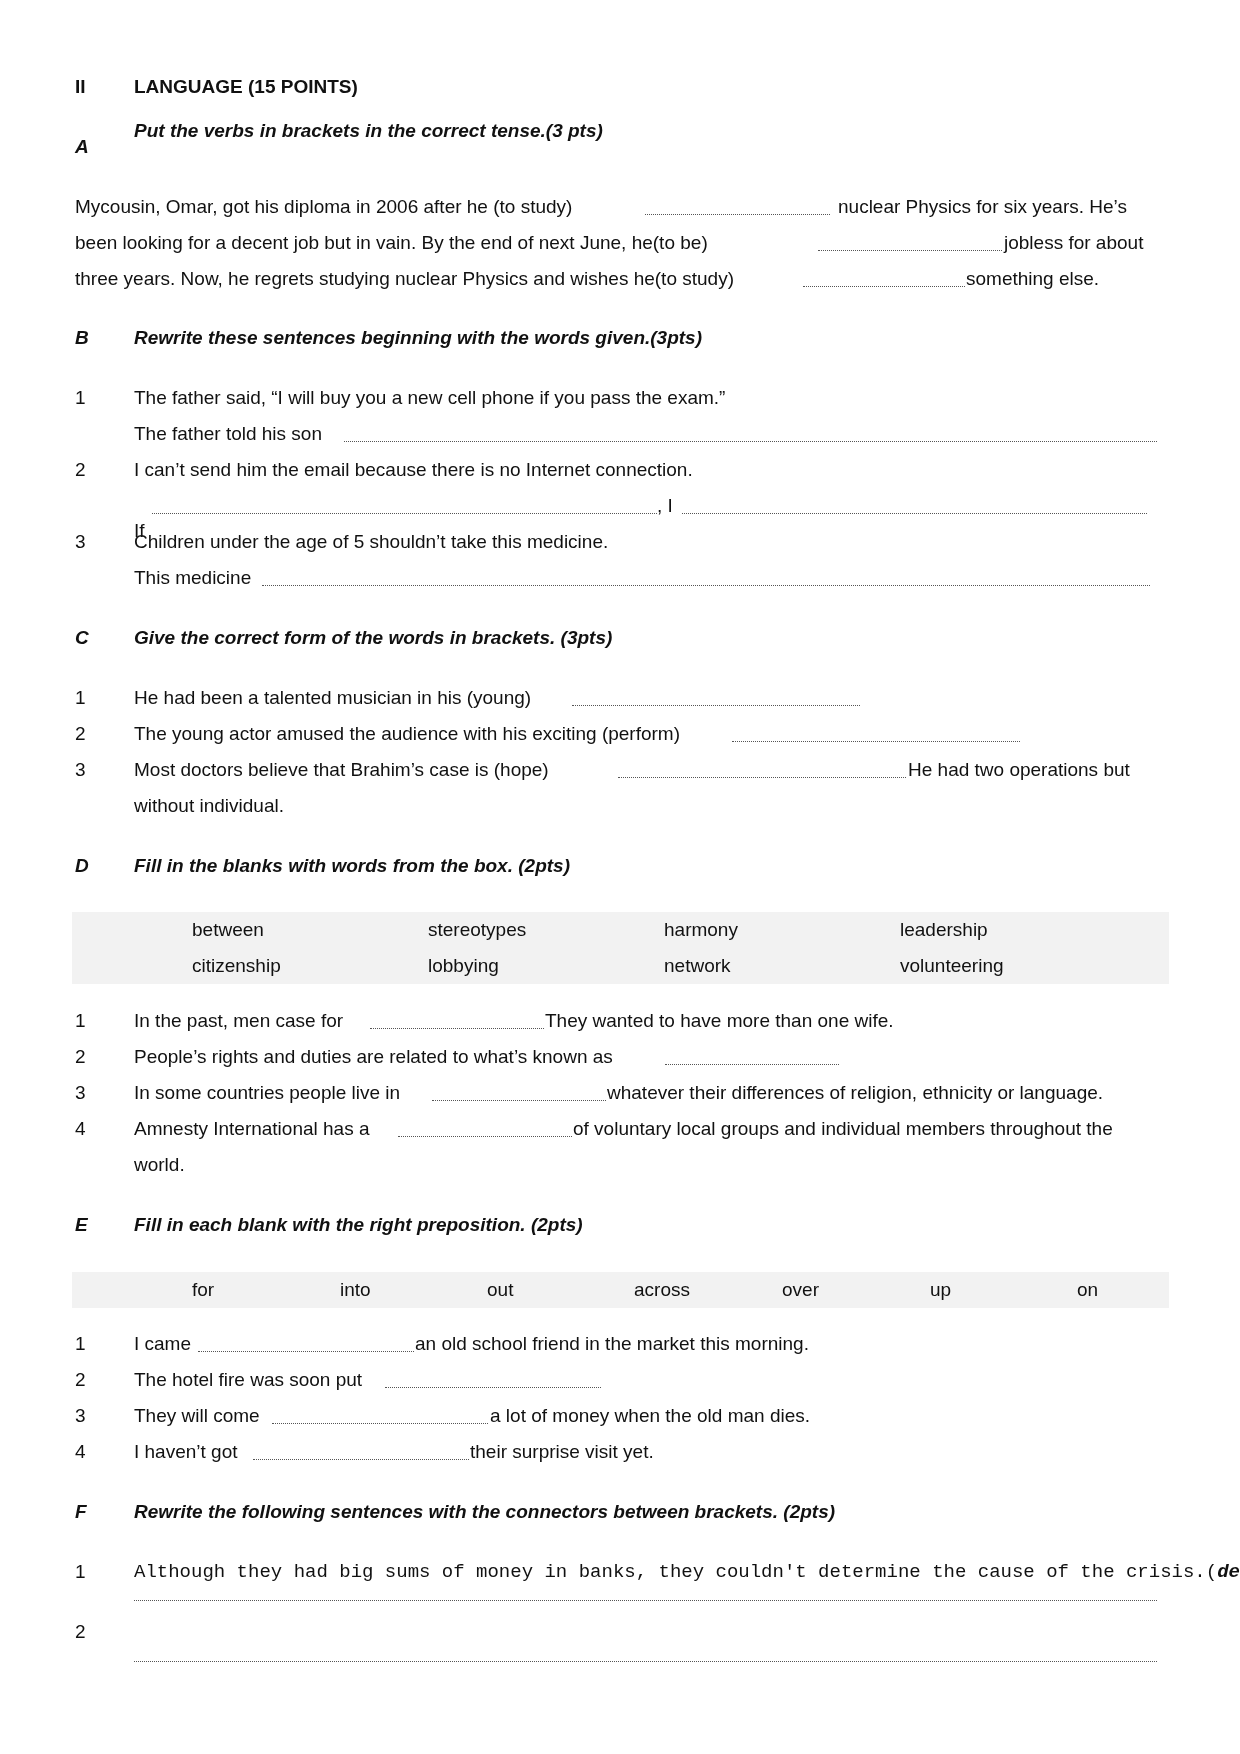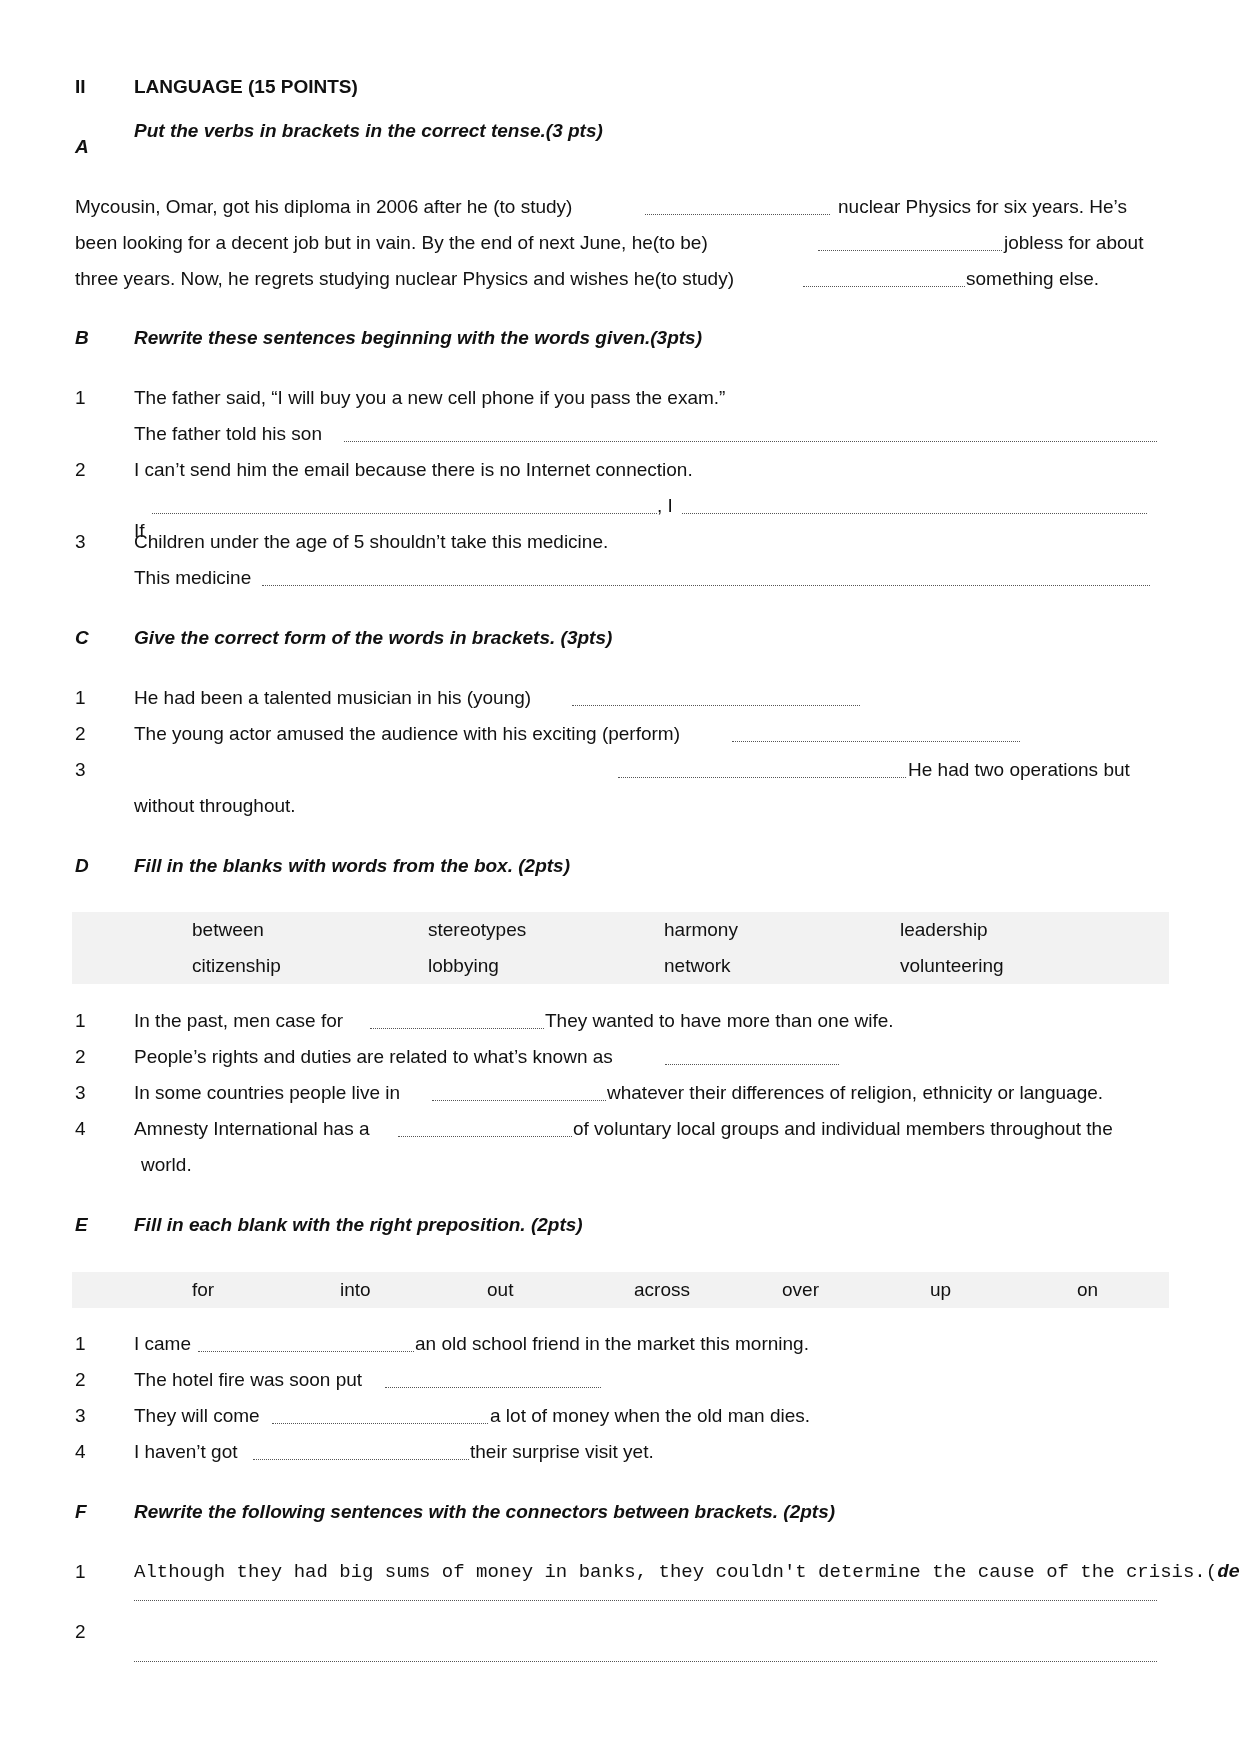--- a/index.html
+++ b/index.html
@@ -71,23 +71,24 @@
 
   <div class="abs num" style="top:687px;">1</div>
   <div class="abs txt" style="top:687px;">He had been a talented musician in his (young)</div>
   <div class="dotline" style="left:572px; top:705px; width:288px;"></div>
 
   <div class="abs num" style="top:723px;">2</div>
   <div class="abs txt" style="top:723px;">The young actor amused the audience with his exciting (perform)</div>
   <div class="dotline" style="left:732px; top:741px; width:288px;"></div>
 
   <div class="abs num" style="top:759px;">3</div>
+  <div class="abs txt" style="top:759px;">Most doctors believe that Brahim’s case is (hope)</div>
   <div class="dotline" style="left:618px; top:777px; width:288px;"></div>
   <div class="abs" style="left:908px; top:759px;">He had two operations but</div>
-  <div class="abs txt" style="top:795px;">without throughout.</div>
+  <div class="abs txt" style="top:795px;">without individual.</div>
 
   <div class="abs hdr num" style="top:855px;">D</div>
   <div class="abs hdr txt" style="top:855px;">Fill in the blanks with words from the box. (2pts)</div>
 
   <div class="box" style="top:912px; height:72px;">
     <div class="w" style="left:120px; top:7px;">between</div>
     <div class="w" style="left:356px; top:7px;">stereotypes</div>
     <div class="w" style="left:592px; top:7px;">harmony</div>
     <div class="w" style="left:828px; top:7px;">leadership</div>
     <div class="w" style="left:120px; top:43px;">citizenship</div>
@@ -107,21 +108,21 @@
 
   <div class="abs num" style="top:1082px;">3</div>
   <div class="abs txt" style="top:1082px;">In some countries people live in</div>
   <div class="dotline" style="left:432px; top:1100px; width:174px;"></div>
   <div class="abs" style="left:607px; top:1082px;">whatever their differences of religion, ethnicity or language.</div>
 
   <div class="abs num" style="top:1118px;">4</div>
   <div class="abs txt" style="top:1118px;">Amnesty International has a</div>
   <div class="dotline" style="left:398px; top:1136px; width:174px;"></div>
   <div class="abs" style="left:573px; top:1118px;">of voluntary local groups and individual members throughout the</div>
-  <div class="abs txt" style="top:1154px;margin-left:7px;">world.</div>
+  <div class="abs txt" style="top:1154px;">world.</div>
 
   <div class="abs hdr num" style="top:1214px;">E</div>
   <div class="abs hdr txt" style="top:1214px;">Fill in each blank with the right preposition. (2pts)</div>
 
   <div class="box" style="top:1272px; height:36px;">
     <div class="w" style="left:120px; top:7px;">for</div>
     <div class="w" style="left:268px; top:7px;">into</div>
     <div class="w" style="left:415px; top:7px;">out</div>
     <div class="w" style="left:562px; top:7px;">across</div>
     <div class="w" style="left:710px; top:7px;">over</div>

